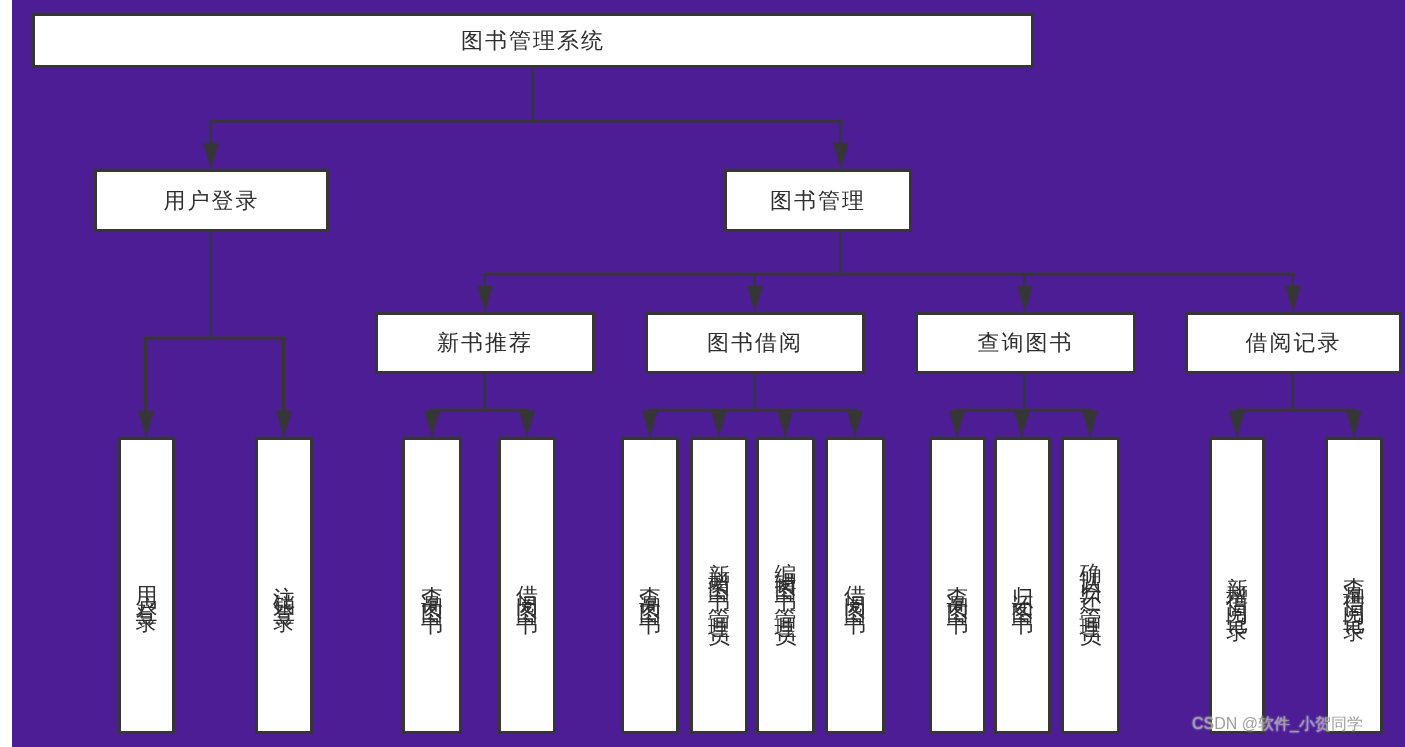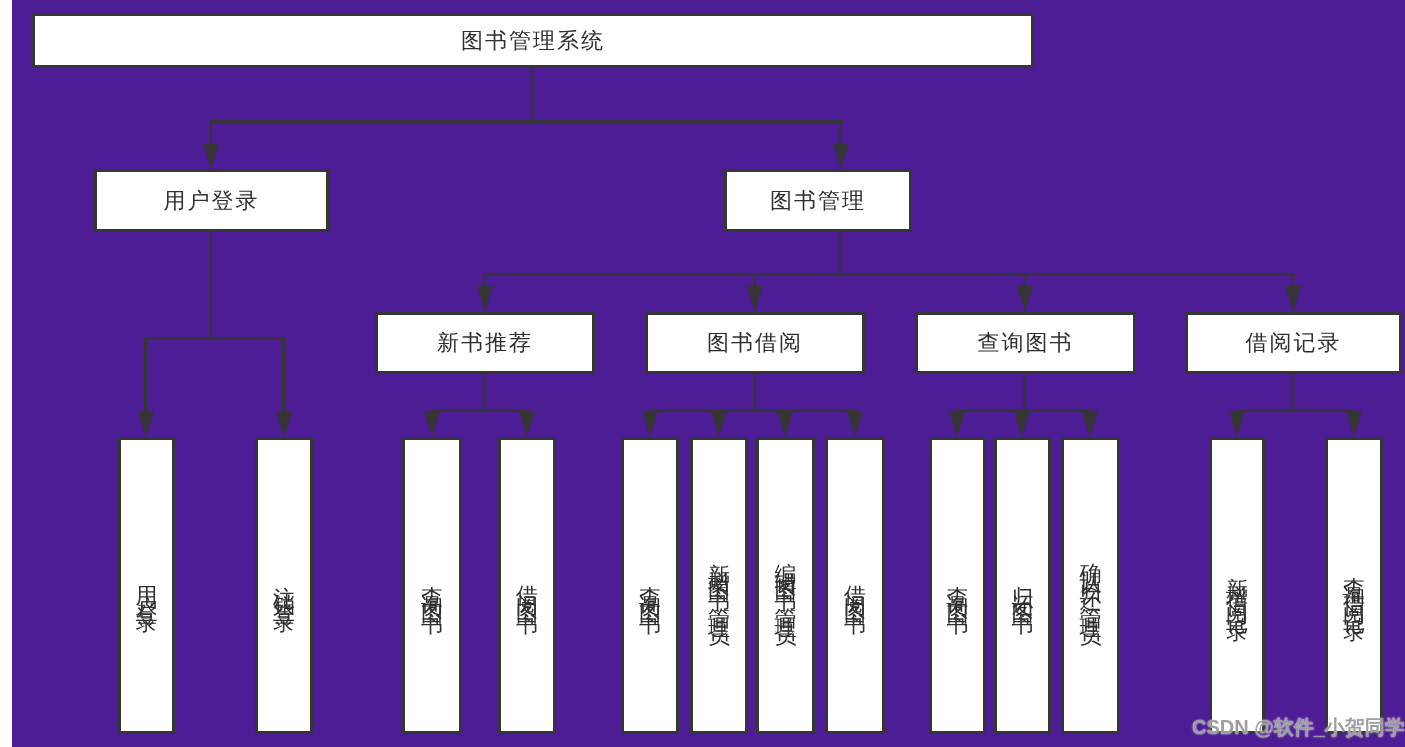--- a/index.html
+++ b/index.html
@@ -20,23 +20,22 @@
   .hline, .vline { position:absolute; background:#363636; z-index:1; }
   .hline { height:3px; }
   .vline { width:3px; }
   .arrow {
     position:absolute; width:0; height:0; z-index:1;
     border-left:8px solid transparent; border-right:8px solid transparent;
     border-top:26px solid #363636;
   }
   .watermark {
     position:absolute; left:1180px; top:714px; z-index:5;
-    font-size:20px; color:#9e9e9e; white-space:nowrap;
+    font-size:16px; color:#9e9e9e; white-space:nowrap;
     text-shadow:0 0 2px #ffffff;
-    font-weight:bold;
   }
 </style>
 </head>
 <body>
 
 <div class="canvas">
 
   <div class="box hbox" style="left:20px;top:13px;width:1002px;height:55px">
     <span>图书管理系统</span>
   </div>

